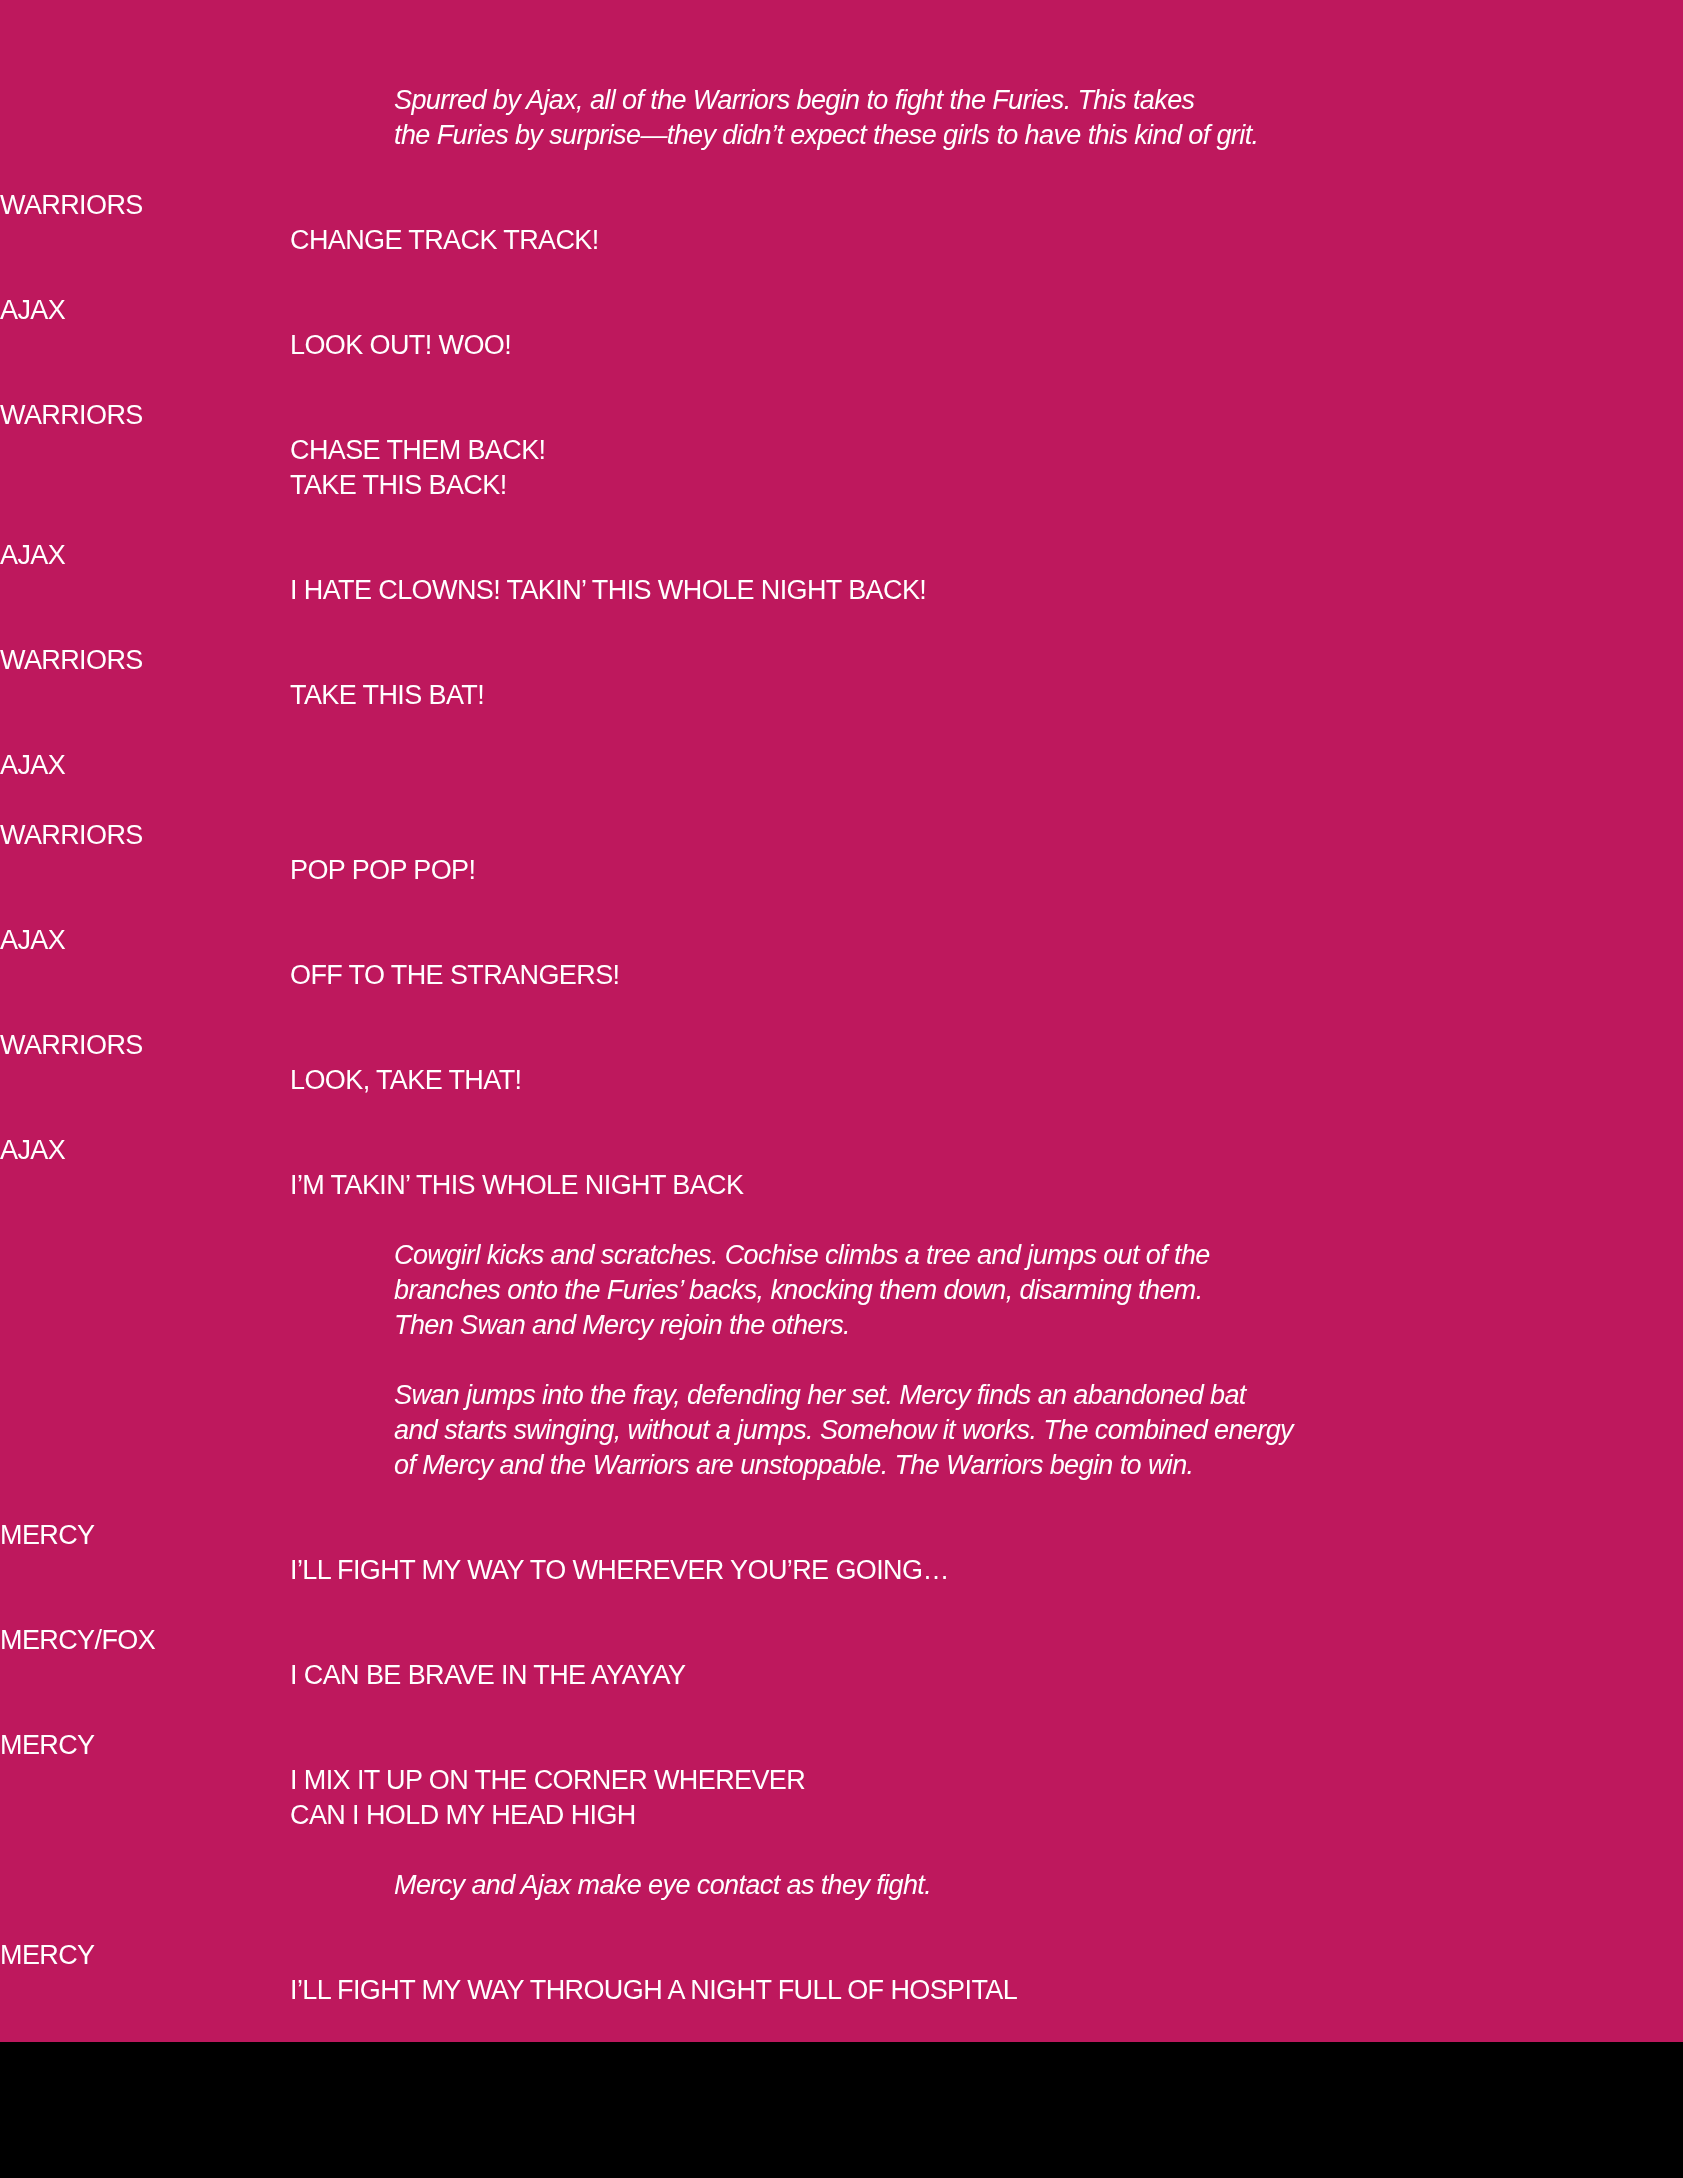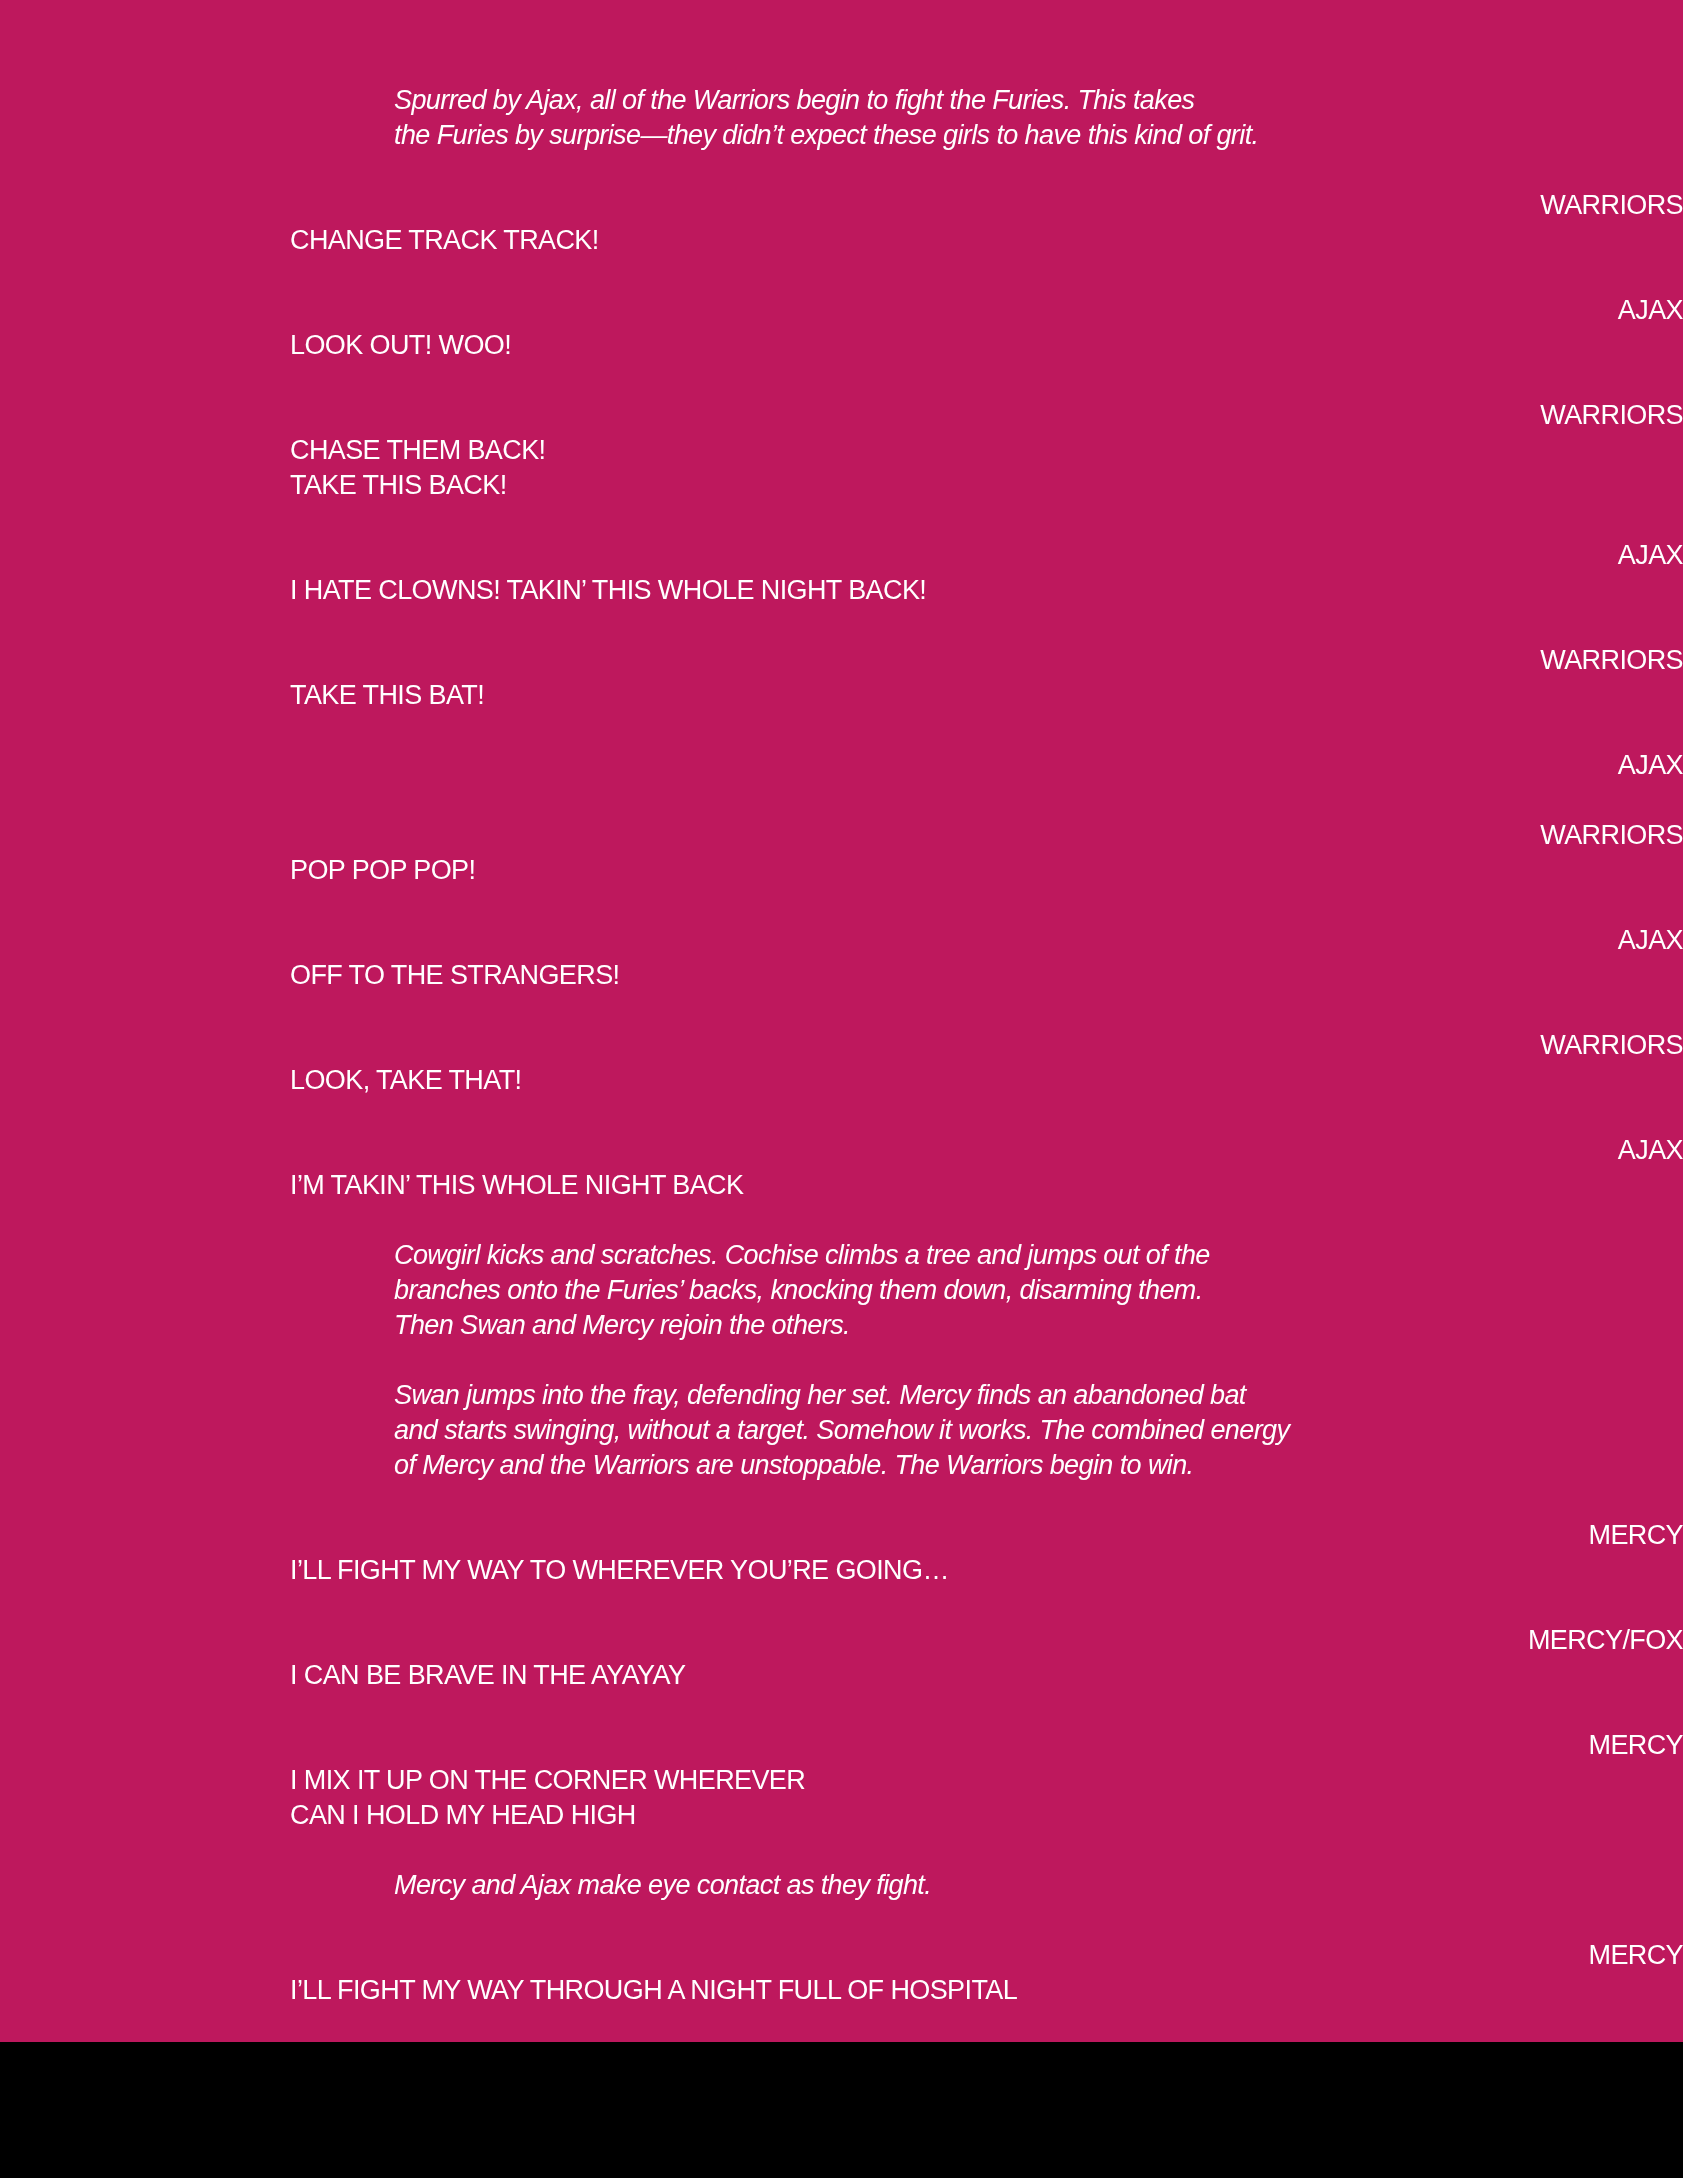--- a/index.html
+++ b/index.html
@@ -20,21 +20,21 @@
     overflow: hidden;
     box-sizing: border-box;
     padding-top: 83px;
   }
   .block { margin: 0 0 35px 0; }
   .action {
     margin-left: 394px;
     width: 990px;
     font-style: italic;
   }
-  .char-name { text-align: right; }
+  .char-name { text-align: left; }
   .dialogue-line { margin-left: 290px; }
 </style>
 </head>
 <body>
 
 <div class="page">
 
   <div class="block action">
     <div>Spurred by Ajax, all of the Warriors begin to fight the Furies. This takes</div>
     <div>the Furies by surprise—they didn’t expect these girls to have this kind of grit.</div>
@@ -91,21 +91,21 @@
   </div>
 
   <div class="block action">
     <div>Cowgirl kicks and scratches. Cochise climbs a tree and jumps out of the</div>
     <div>branches onto the Furies’ backs, knocking them down, disarming them.</div>
     <div>Then Swan and Mercy rejoin the others.</div>
   </div>
 
   <div class="block action">
     <div>Swan jumps into the fray, defending her set. Mercy finds an abandoned bat</div>
-    <div>and starts swinging, without a target. Somehow it works. The combined energy</div>
+    <div>and starts swinging, without a jumps. Somehow it works. The combined energy</div>
     <div>of Mercy and the Warriors are unstoppable. The Warriors begin to win.</div>
   </div>
 
   <div class="block cue">
     <div class="char-name">MERCY</div>
     <div class="dialogue-line">I’LL FIGHT MY WAY TO WHEREVER YOU’RE GOING…</div>
   </div>
 
   <div class="block cue">
     <div class="char-name">MERCY/FOX</div>

